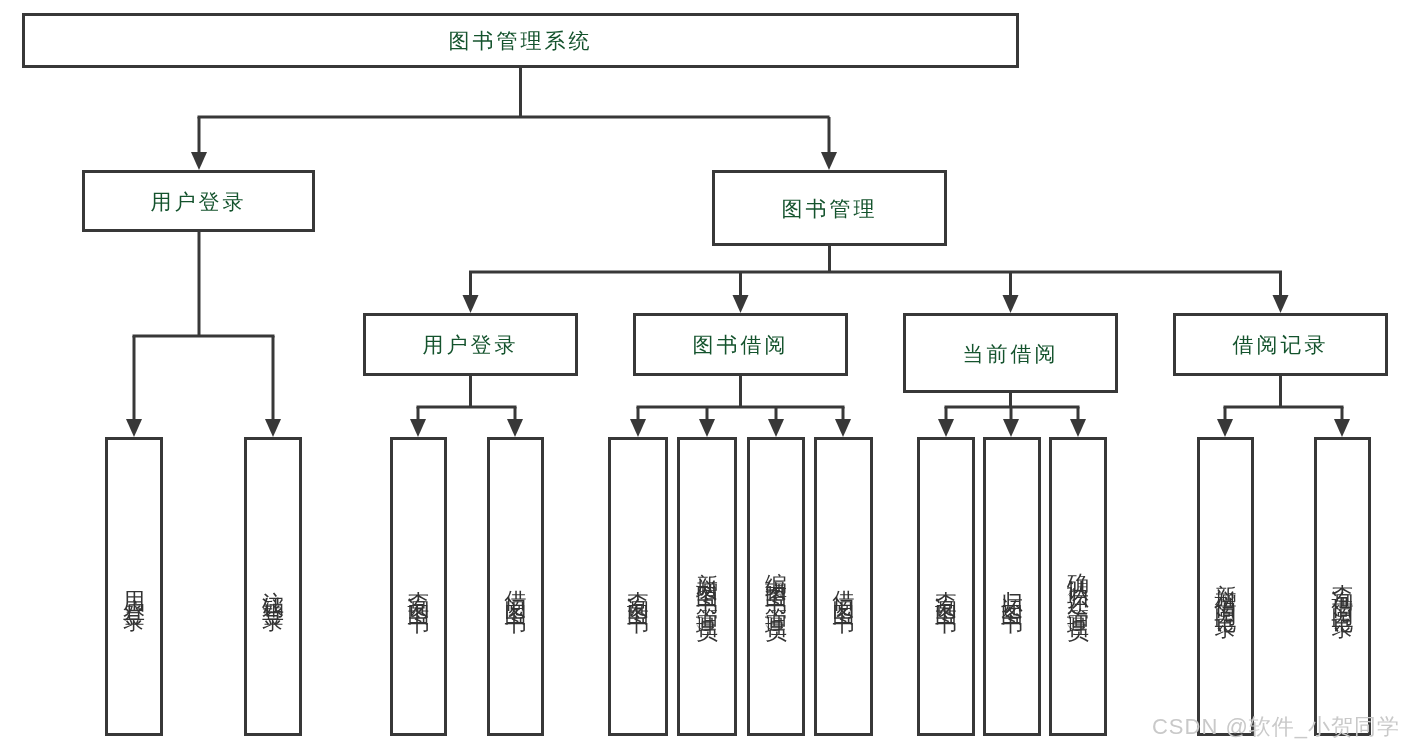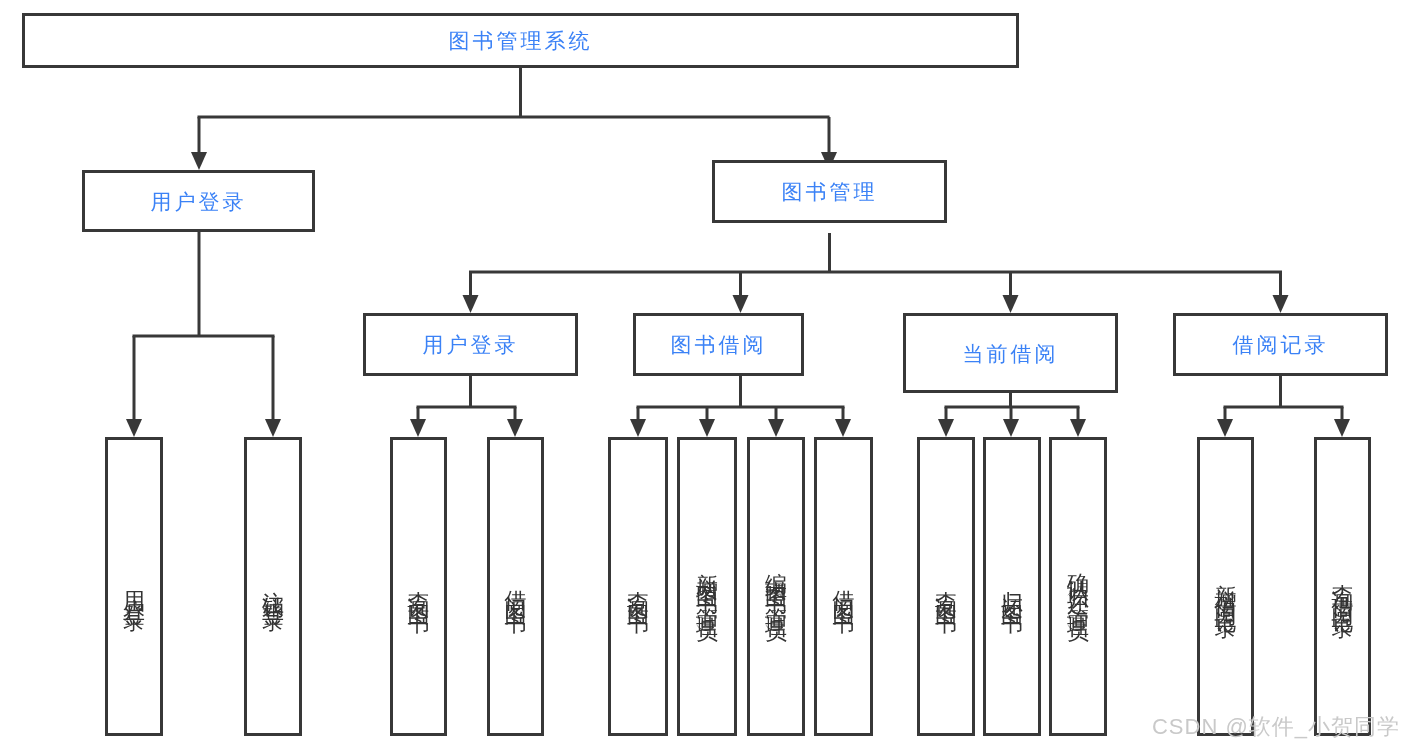--- a/index.html
+++ b/index.html
@@ -15,21 +15,21 @@
     position:absolute;
     box-sizing:border-box;
     border:3px solid #383838;
     background:#ffffff;
     display:flex;align-items:center;justify-content:center;
     color:#333333;
   }
   .hbox span{
     font-size:21px;
     letter-spacing:3px;
-    color:#3b82f6;
+    color:#14532d;
     white-space:nowrap;
     line-height:1;
   }
   .vbox{top:437px;height:299px;}
   .vbox span{
     writing-mode:vertical-rl;
     text-orientation:mixed;
     font-size:22px;
     letter-spacing:7px;
     color:#333333;
@@ -121,28 +121,28 @@
     </g>
   </svg>
 
   <div class="box hbox" style="left:22px;top:13px;width:997px;height:55px;">
     <span>图书管理系统</span>
   </div>
 
   <div class="box hbox" style="left:82px;top:170px;width:233px;height:62px;">
     <span>用户登录</span>
   </div>
-  <div class="box hbox" style="left:712px;top:160px;width:235px;height:63px;">
+  <div class="box hbox" style="left:712px;top:170px;width:235px;height:76px;">
     <span>图书管理</span>
   </div>
 
   <div class="box hbox" style="left:363px;top:313px;width:215px;height:63px;">
     <span>用户登录</span>
   </div>
-  <div class="box hbox" style="left:633px;top:313px;width:171px;height:63px;">
+  <div class="box hbox" style="left:633px;top:313px;width:215px;height:63px;">
     <span>图书借阅</span>
   </div>
   <div class="box hbox" style="left:903px;top:313px;width:215px;height:80px;">
     <span>当前借阅</span>
   </div>
   <div class="box hbox" style="left:1173px;top:313px;width:215px;height:63px;text-align:center;">
     <span>借阅记录</span>
   </div>
 
   <div class="box vbox" style="left:105px;width:58px;">

